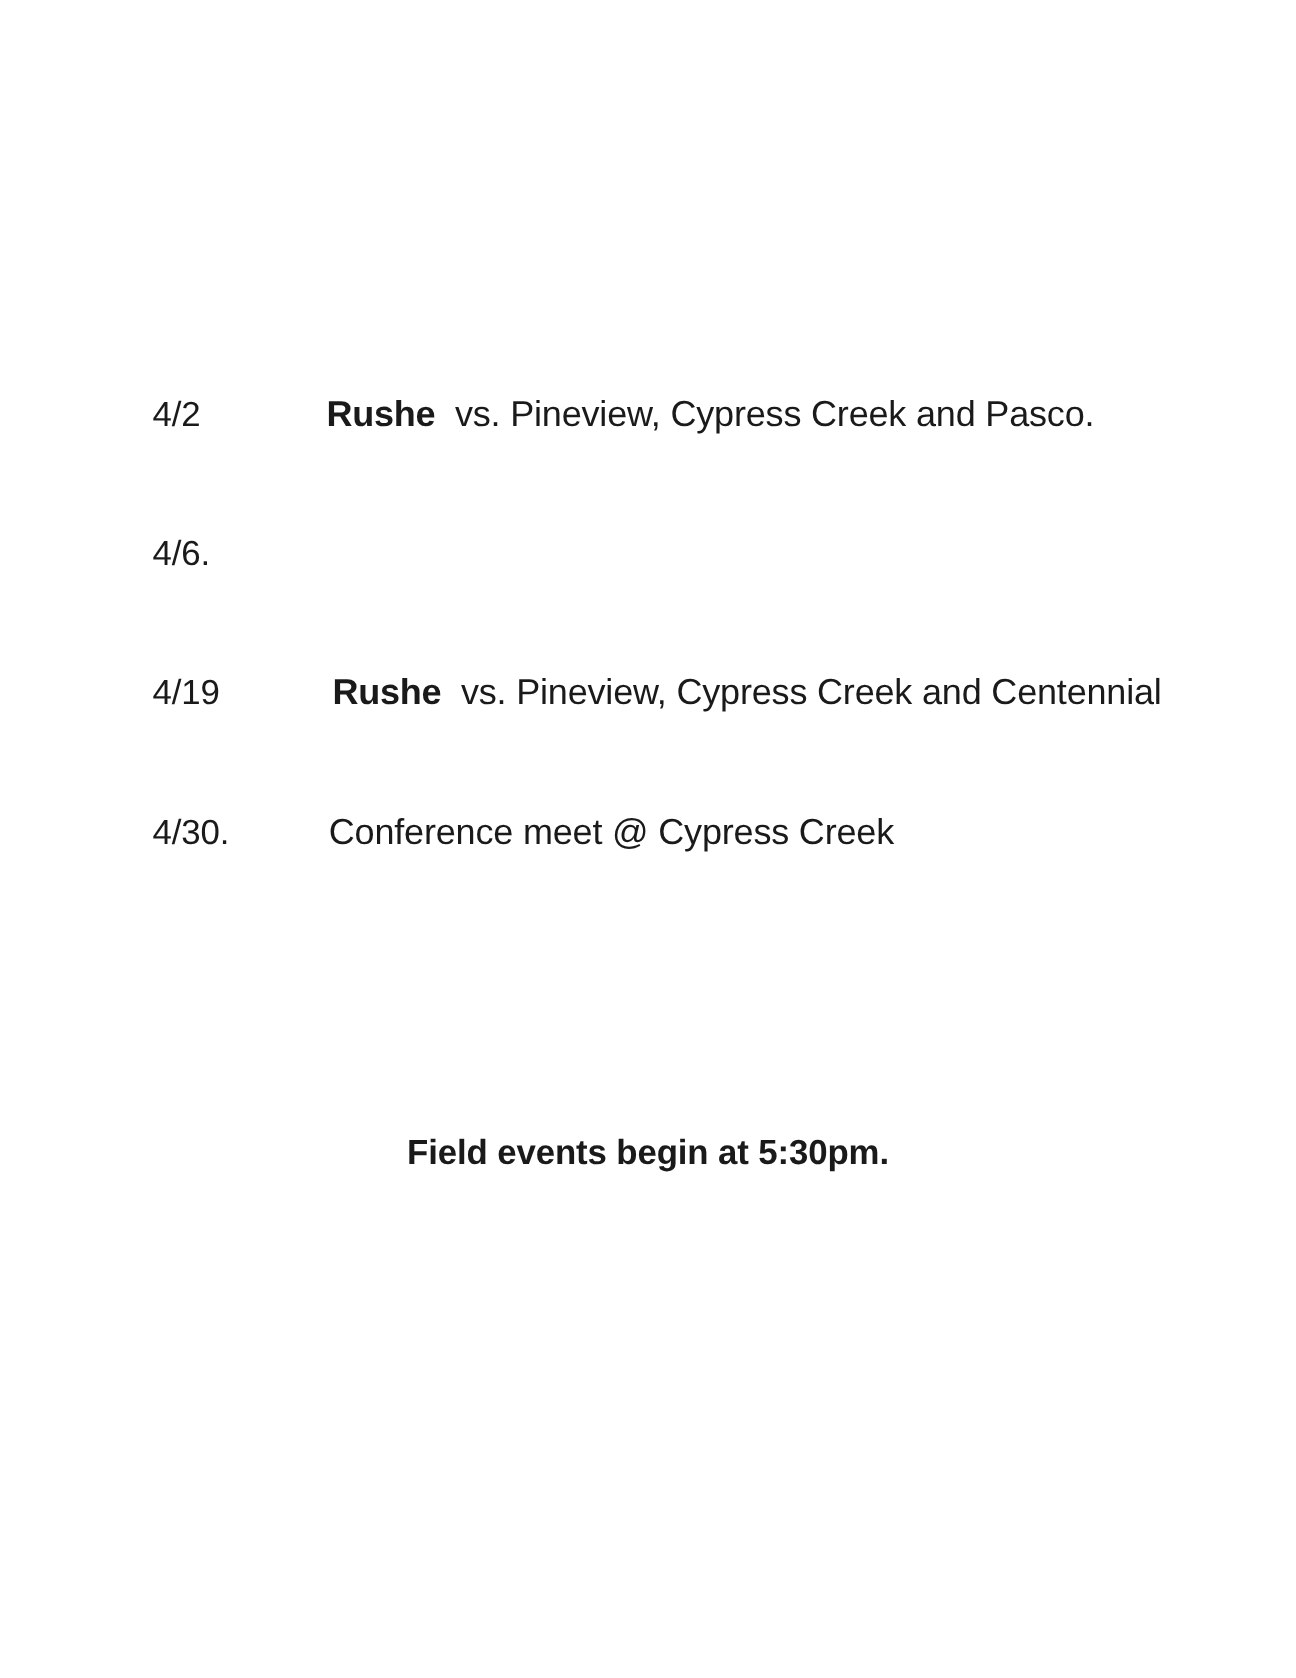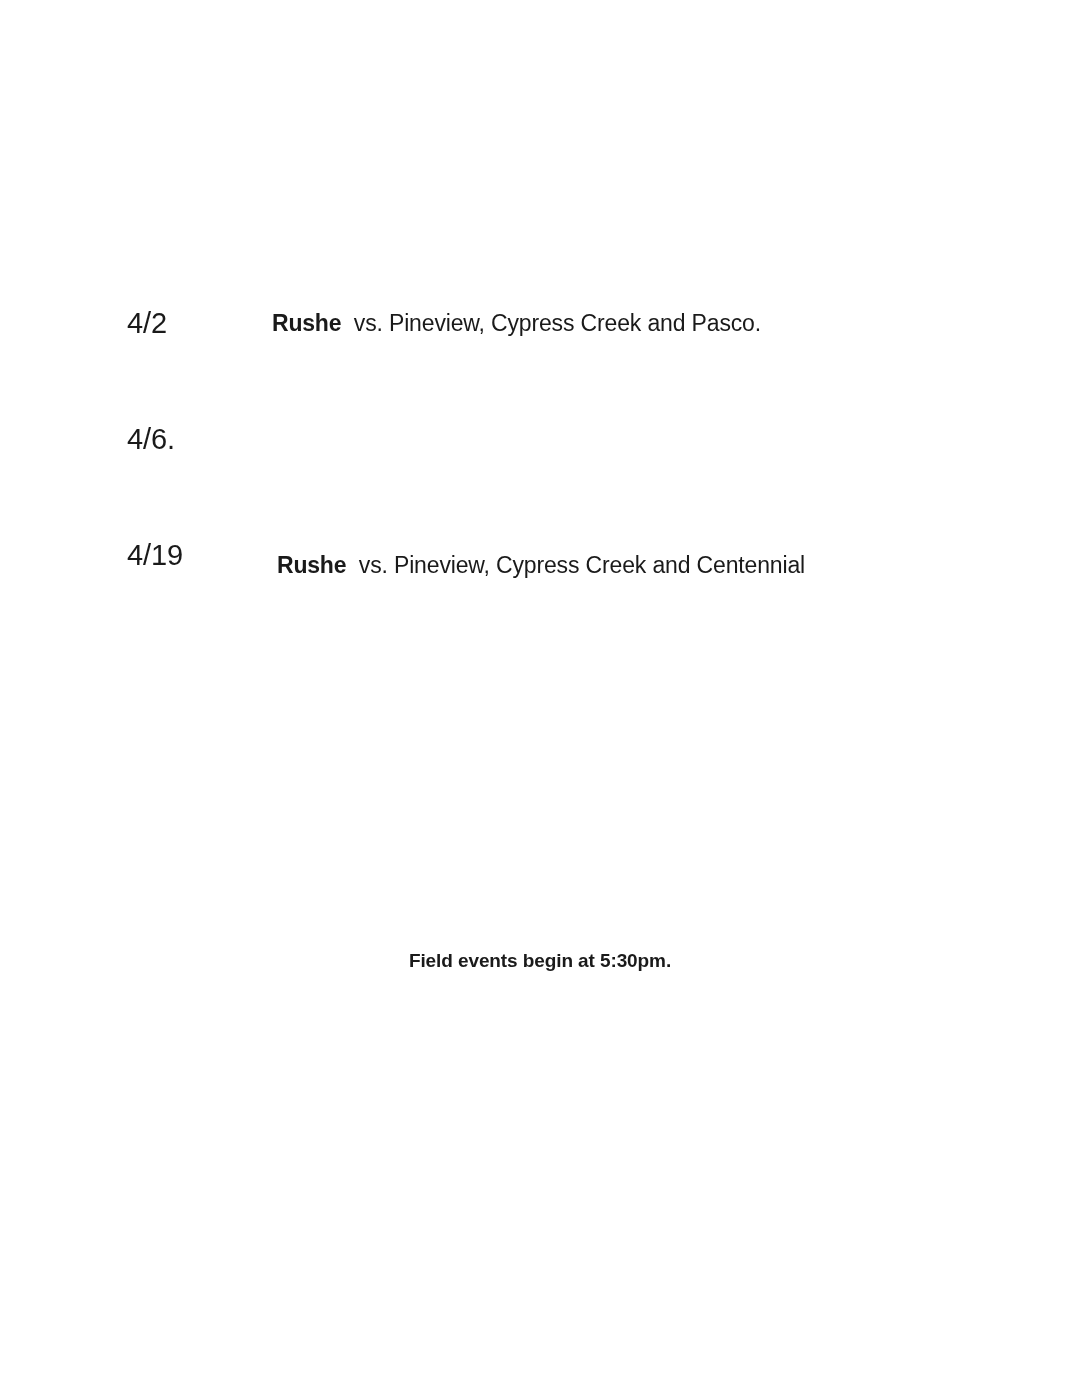--- a/index.html
+++ b/index.html
@@ -40,21 +40,21 @@
     line-height: 39px;
     letter-spacing: -0.1px;
     color: #1a1a1a;
     white-space: pre;
   }
 
   
   .schedule {
     position: absolute;
     left: 0;
-    top: 303px;
+    top: 326px;
     width: 1080px;
   }
 
   .schedule-row {
     position: relative;
     height: 116px;
     width: 1080px;
   }
 
   .row-date {
@@ -65,52 +65,52 @@
     font-weight: 400;
     line-height: 40px;
     letter-spacing: -0.1px;
     color: #1a1a1a;
     white-space: pre;
   }
 
   .row-body {
     position: absolute;
     top: 0;
-    font-size: 23px;
+    font-size: 30px;
     font-weight: 400;
     line-height: 40px;
     letter-spacing: -0.15px;
     color: #1a1a1a;
     white-space: pre;
   }
 
   .row-team {
     font-weight: 700;
     letter-spacing: -0.2px;
   }
 
   .row-opponents {
     font-weight: 400;
   }
 
   
   .row-body.ofs-1 { left: 272px; }
   .row-body.ofs-2 { left: 277px; }
-  .row-body.ofs-3 { left: 277px; margin-top: 10px; }
+  .row-body.ofs-3 { left: 277px; }
   .row-body.ofs-4 { left: 277px; }
   .row-body.ofs-5 { left: 274px; }
 
   
   .footer-note {
     position: absolute;
     left: 0;
     top: 941px;
     width: 1080px;
     text-align: center;
-    font-size: 19px;
+    font-size: 29px;
     font-weight: 700;
     line-height: 40px;
     letter-spacing: -0.1px;
     color: #1a1a1a;
     white-space: pre;
   }
 </style>
 </head>
 <body>
 
@@ -129,18 +129,22 @@
     <div class="schedule-row">
       <span class="row-date">4/6.</span>
     </div>
 
     <div class="schedule-row">
       <span class="row-date">4/19</span>
       <span class="row-body ofs-3"><span class="row-team">Rushe</span><span class="row-sep">  </span><span class="row-opponents">vs. Pineview, Cypress Creek and Centennial</span></span>
     </div>
 
 
+    <div class="schedule-row">
+      <span class="row-date">4/30.</span>
+      <span class="row-body ofs-5"><span class="row-team"></span><span class="row-sep"></span><span class="row-opponents">Conference meet @ Cypress Creek</span></span>
+    </div>
 
   </div>
 
   <div class="footer-note">Field events begin at 5:30pm.</div>
 
 </div>
 
 </body></html>

